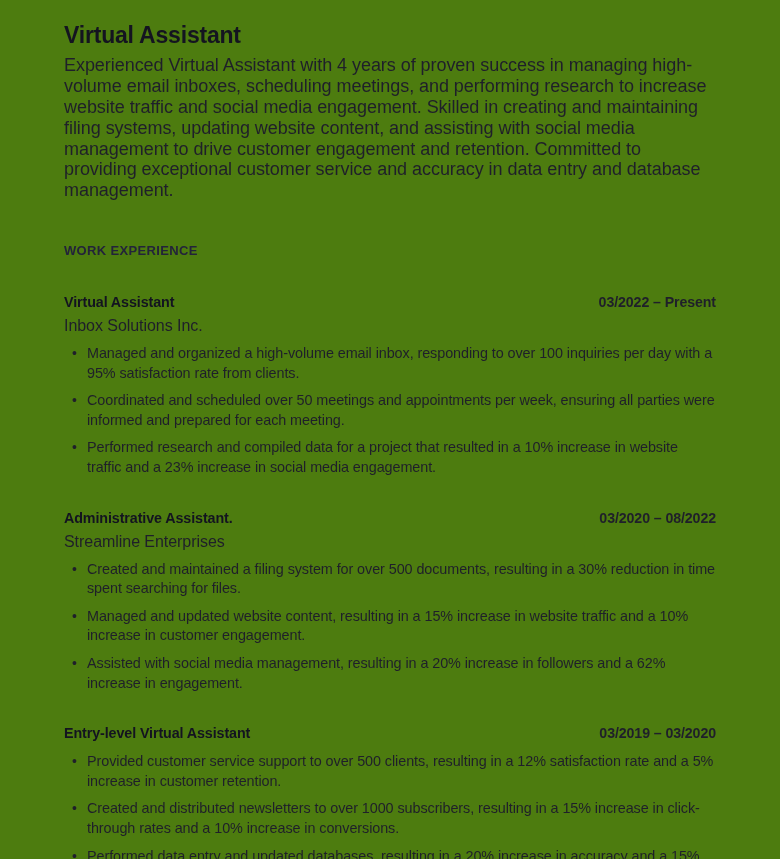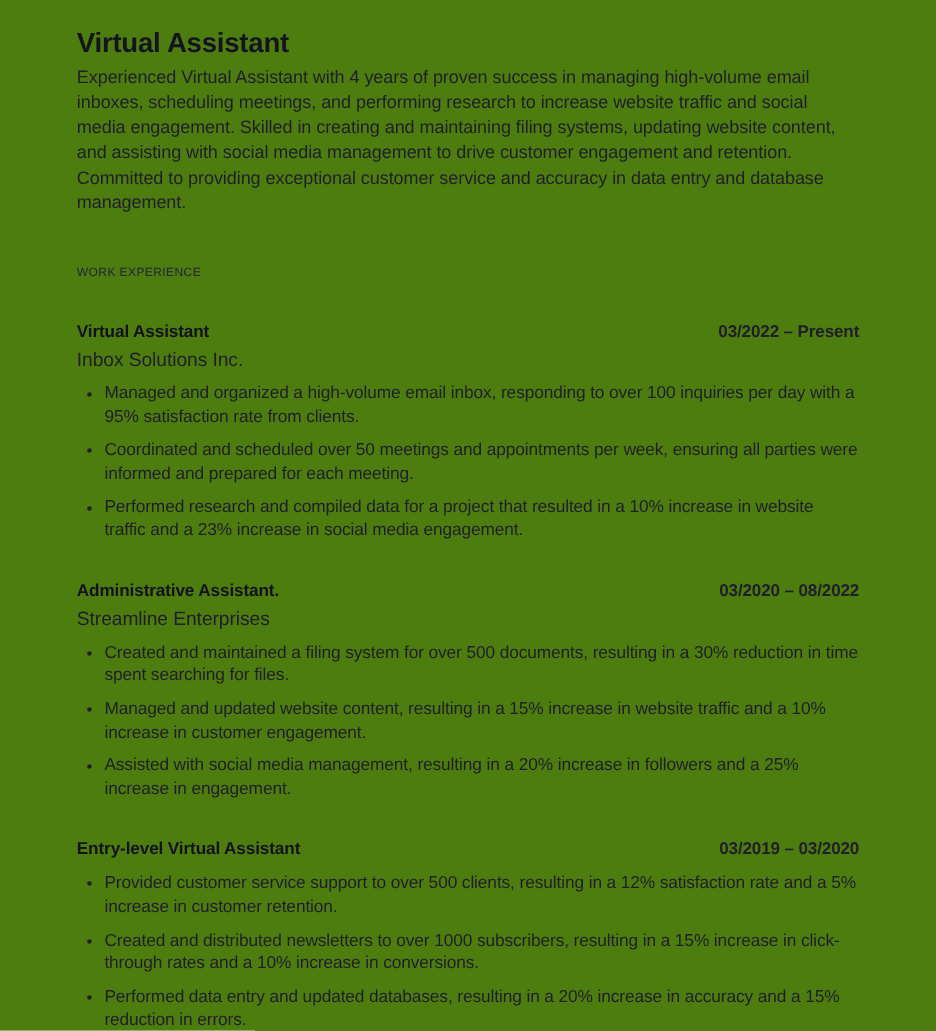--- a/index.html
+++ b/index.html
@@ -34,35 +34,35 @@
     font-size: 23px;
     font-weight: bold;
     letter-spacing: -0.2px;
     line-height: 1.15;
     margin: 0;
     padding-top: 22px;
     color: #141420;
   }
 
   .summary {
-    font-size: 15px;
+    font-size: 18px;
     line-height: 20.8px;
     margin: 0;
     padding-top: 7px;
     color: #1f1f2a;
     letter-spacing: -0.05px;
   }
 
   
   .section {
     margin-top: 0;
   }
   .section-heading {
-    font-size: 10px;
-    font-weight: normal;
+    font-size: 13px;
+    font-weight: bold;
     letter-spacing: 0.35px;
     text-transform: uppercase;
     color: #23233a;
     margin: 0;
     padding-top: 42px;
   }
 
   
   .job {
     padding-top: 36px;
@@ -172,21 +172,21 @@
           <li>
             <span class="marker">•</span>
             <span>Created and maintained a filing system for over 500 documents, resulting in a 30% reduction in time spent searching for files.</span>
           </li>
           <li>
             <span class="marker">•</span>
             <span>Managed and updated website content, resulting in a 15% increase in website traffic and a 10% increase in customer engagement.</span>
           </li>
           <li>
             <span class="marker">•</span>
-            <span>Assisted with social media management, resulting in a 20% increase in followers and a 25% increase in engagement.</span>
+            <span>Assisted with social media management, resulting in a 20% increase in followers and a 62% increase in engagement.</span>
           </li>
         </ul>
       </div>
 
       <div class="job">
         <div class="job-headline">
           <span class="job-title">Entry-level Virtual Assistant</span>
           <span class="job-dates">03/2019 – 03/2020</span>
         </div>
         <ul class="bullets">

